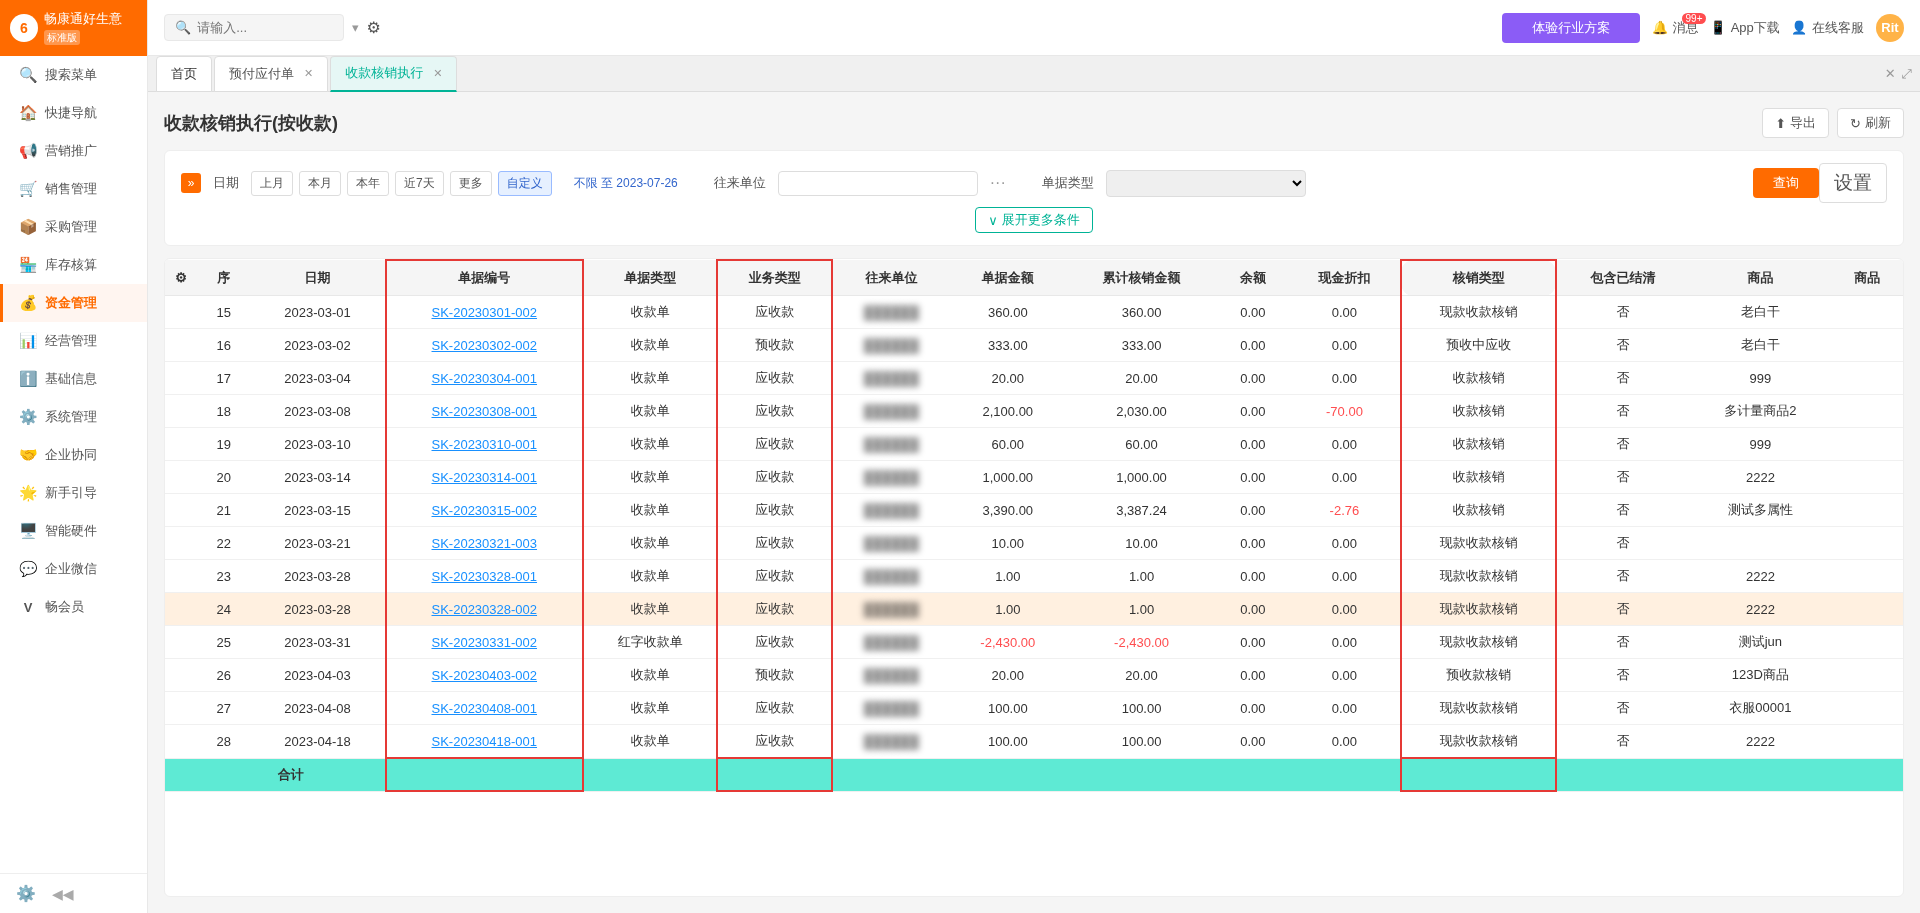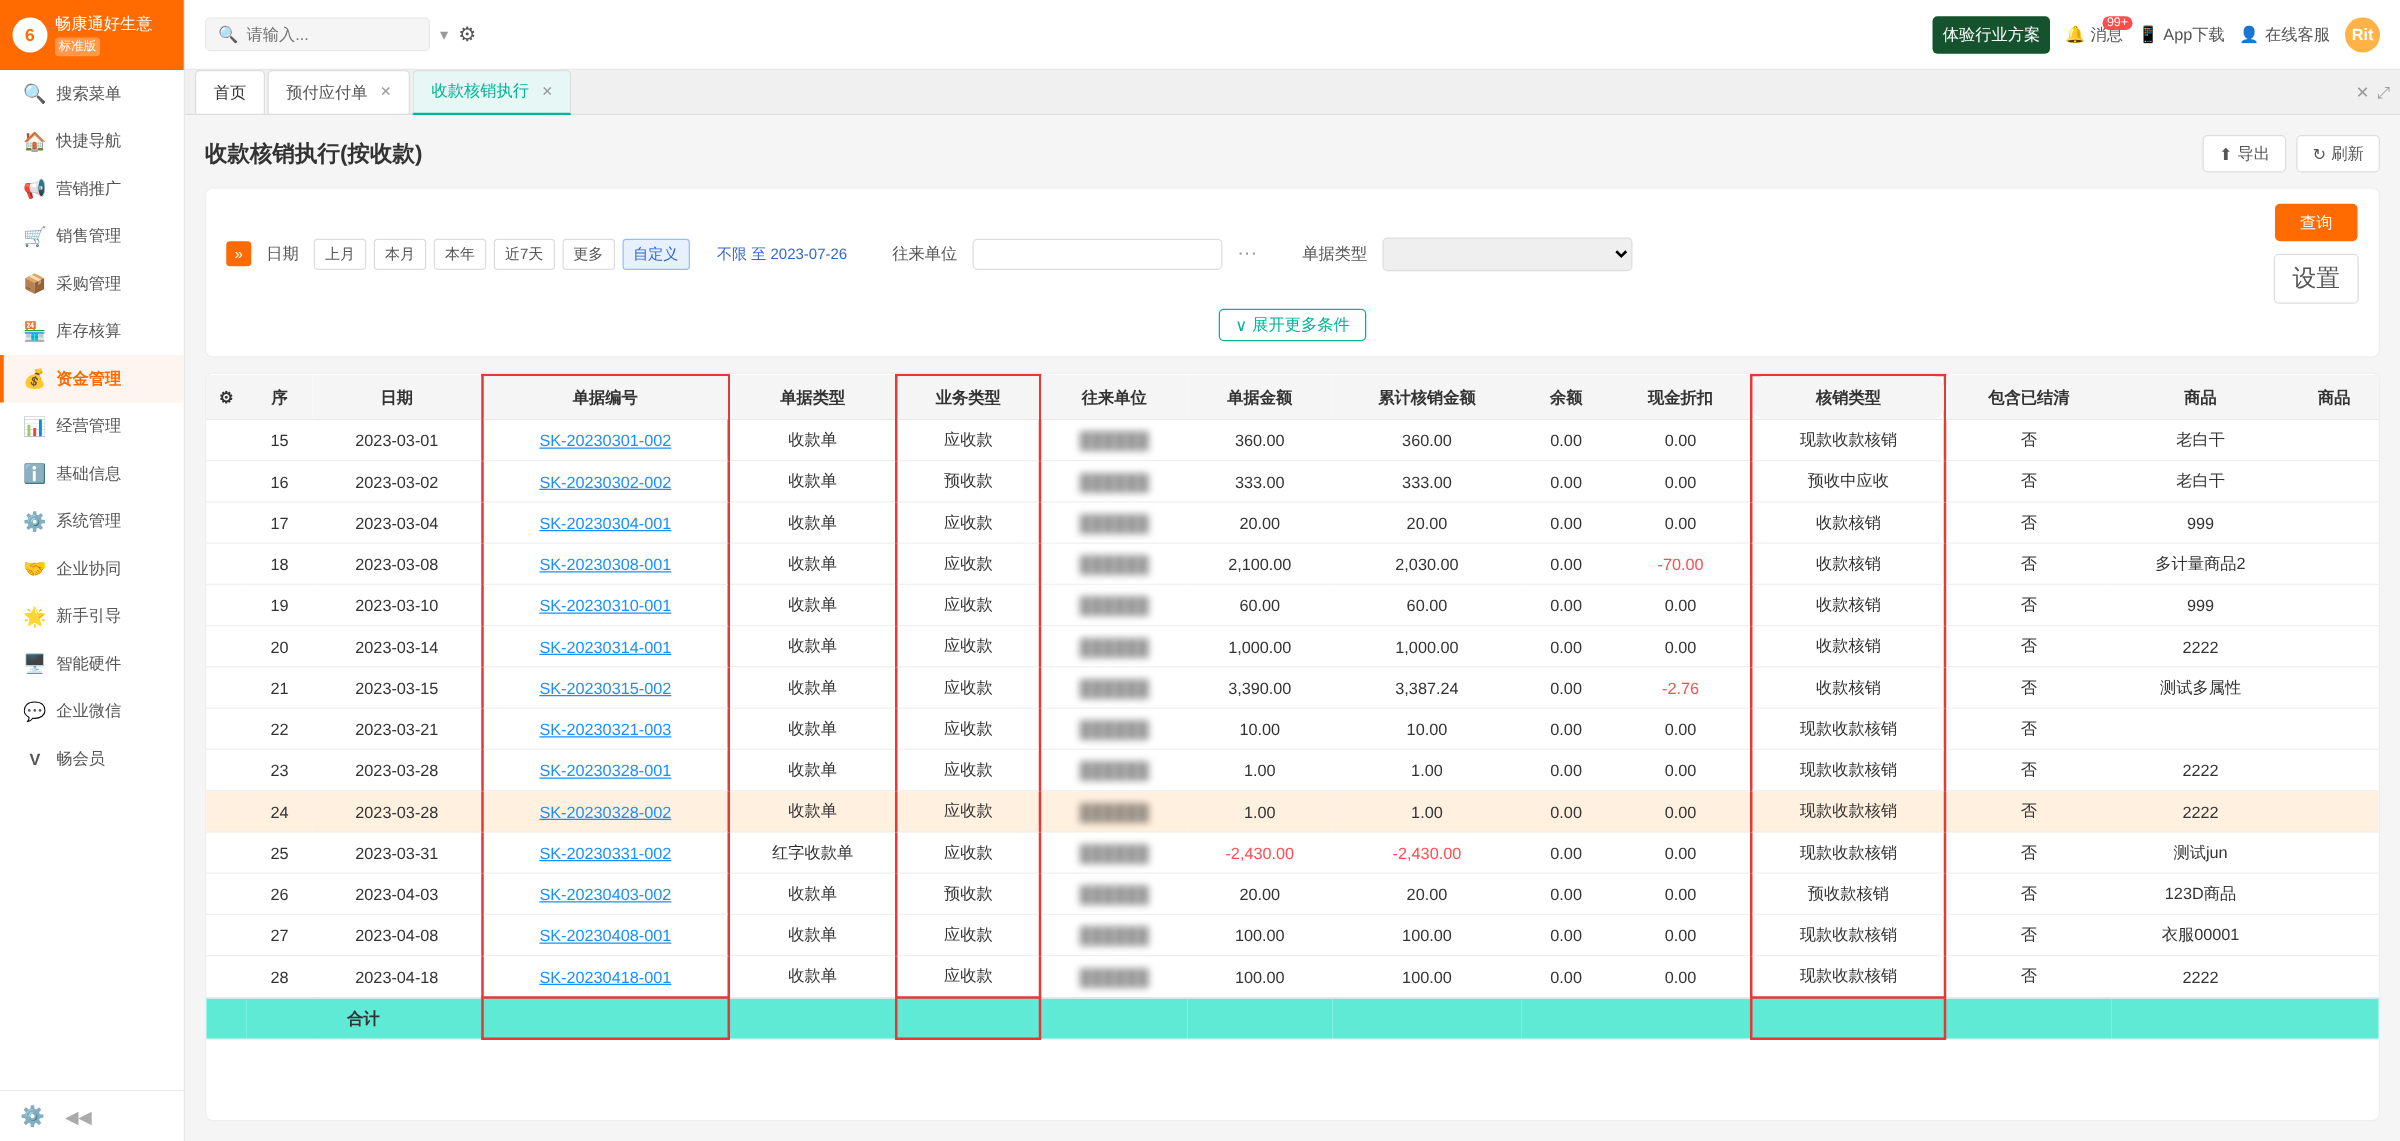--- a/index.html
+++ b/index.html
@@ -20,21 +20,21 @@
     .sidebar-bottom .icon { font-size: 16px; color: #999; cursor: pointer; }
 
     
     .main { flex: 1; display: flex; flex-direction: column; overflow: hidden; }
 
     
     .topbar { height: 56px; background: #fff; border-bottom: 1px solid #e8e8e8; display: flex; align-items: center; padding: 0 16px; gap: 12px; }
     .topbar-search { flex: 1; display: flex; align-items: center; gap: 8px; }
     .topbar-search-box { background: #f5f5f5; border: 1px solid #e8e8e8; border-radius: 4px; padding: 5px 10px; display: flex; align-items: center; gap: 6px; width: 180px; }
     .topbar-search-box input { border: none; background: transparent; outline: none; font-size: 13px; color: #737373; width: 120px; }
-    .topbar-btn-orange { background: #14532d; color: #fff; border: none; border-radius: 4px; padding: 6px 8px; cursor: pointer; font-size: 13px; }
+    .topbar-btn-orange { background: #8b5cf6; color: #fff; border: none; border-radius: 4px; padding: 6px 30px; cursor: pointer; font-size: 13px; }
     .topbar-icon-group { display: flex; align-items: center; gap: 12px; color: #555; }
     .topbar-icon-item { display: flex; align-items: center; gap: 4px; cursor: pointer; font-size: 12px; color: #555; position: relative; }
     .badge { background: #ff4d4f; color: #fff; border-radius: 10px; font-size: 10px; padding: 0 4px; position: absolute; top: -6px; right: -8px; }
     .user-avatar { width: 28px; height: 28px; border-radius: 50%; background: #ffb347; display: flex; align-items: center; justify-content: center; color: #fff; font-size: 12px; font-weight: bold; }
     .gear-icon { font-size: 16px; cursor: pointer; color: #555; }
 
     
     .tabbar { background: #f0f0f0; border-bottom: 1px solid #ddd; display: flex; align-items: center; padding: 0 8px; height: 36px; gap: 2px; }
     .tab { display: flex; align-items: center; gap: 6px; padding: 6px 14px; background: #fff; border: 1px solid #ddd; border-radius: 4px 4px 0 0; cursor: pointer; font-size: 13px; color: #555; height: 36px; }
     .tab.active { background: #e6f7f5; border-bottom: 2px solid #00b396; color: #00b396; font-weight: 500; }
@@ -78,21 +78,21 @@
     .negative { color: #ff4d4f; }
     .blurred { color: transparent; text-shadow: 0 0 6px rgba(0,0,0,0.4); user-select: none; }
     .footer-row { background: #5eead4; font-weight: bold; }
 
     
     ::-webkit-scrollbar { width: 6px; height: 6px; }
     ::-webkit-scrollbar-track { background: #f0f0f0; }
     ::-webkit-scrollbar-thumb { background: #ccc; border-radius: 3px; }
 
     
-    .filter-right-group { margin-left: auto; display: flex; align-items: center; gap: 10px; flex-direction: column; }
+    .filter-right-group { margin-left: auto; display: flex; align-items: center; gap: 0; }
   </style>
 </head>
 <body>
 
 <div class="sidebar">
   <div class="sidebar-logo">
     <div class="sidebar-logo-icon">
       <span>6</span>
     </div>
     <div class="sidebar-logo-text">

